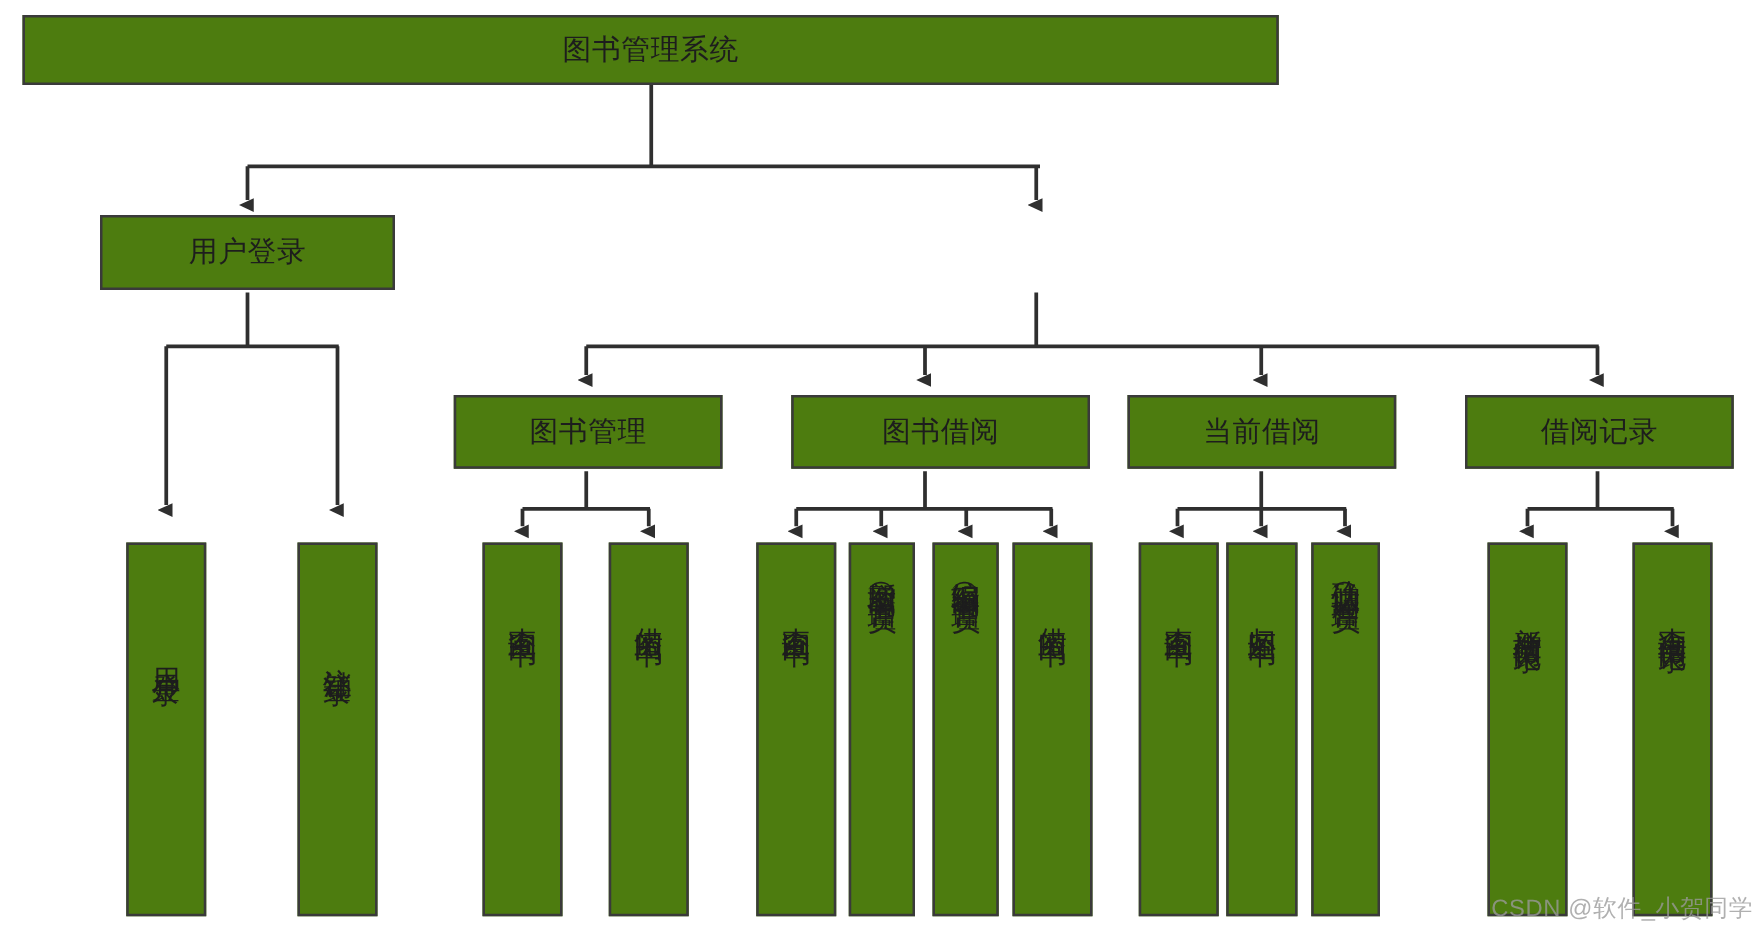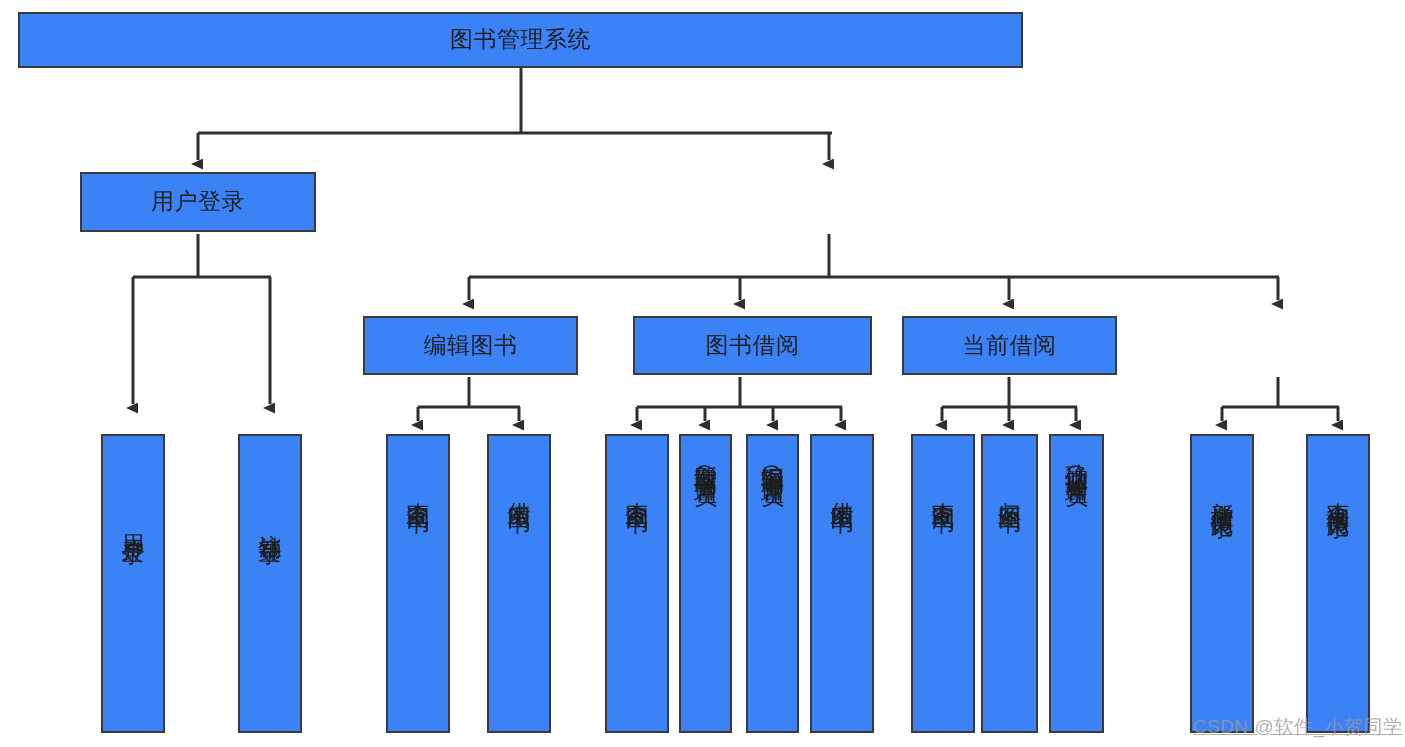--- a/index.html
+++ b/index.html
@@ -21,21 +21,21 @@
     position: absolute;
     left: 0;
     top: 0;
     width: 1405px;
     height: 747px;
     pointer-events: none;
   }
   .node {
     position: absolute;
     box-sizing: border-box;
-    background: #3b82f6;
+    background: #4d7c0f;
     border: 2px solid #3a3a3a;
     display: flex;
     align-items: center;
     justify-content: center;
     color: #1d1d1d;
     z-index: 2;
   }
   .node .label {
     display: block;
     text-align: center;
@@ -74,21 +74,20 @@
     padding-top: 40px;
   }
   .watermark {
     position: absolute;
     color: #9a9a9a;
     opacity: 0.78;
     font-size: 19px;
     white-space: nowrap;
     z-index: 5;
     letter-spacing: 0.5px;
-    text-decoration: underline;
   }
 </style>
 </head>
 <body>
 
 <div id="canvas">
 
   <svg id="edges" viewBox="0 0 1405 747" width="1405" height="747">
     <defs>
       <marker id="arrow" markerWidth="12" markerHeight="12" refX="1.5" refY="5" orient="auto" markerUnits="userSpaceOnUse">
@@ -144,31 +143,34 @@
   <div class="node horiz root" style="left:18px; top:12px; width:1005px; height:56px;">
     <span class="label">图书管理系统</span>
   </div>
 
   <div class="node horiz" style="left:80px; top:172px; width:236px; height:60px;">
     <span class="label">用户登录</span>
   </div>
 
 
   <div class="node horiz" style="left:363px; top:316px; width:215px; height:59px;">
-    <span class="label">编辑图书</span>
+    <span class="label">图书管理</span>
   </div>
 
   <div class="node horiz" style="left:633px; top:316px; width:239px; height:59px;">
     <span class="label">图书借阅</span>
   </div>
 
   <div class="node horiz" style="left:902px; top:316px; width:215px; height:59px;">
     <span class="label">当前借阅</span>
   </div>
 
+  <div class="node horiz" style="left:1172px; top:316px; width:215px; height:59px;">
+    <span class="label">借阅记录</span>
+  </div>
 
   <div class="node vert mid" style="left:101px; top:434px; width:64px; height:299px;">
     <span class="label">用户登录</span>
   </div>
 
   <div class="node vert mid" style="left:238px; top:434px; width:64px; height:299px;">
     <span class="label">注销登录</span>
   </div>
 
   <div class="node vert mid2" style="left:386px; top:434px; width:64px; height:299px;">

